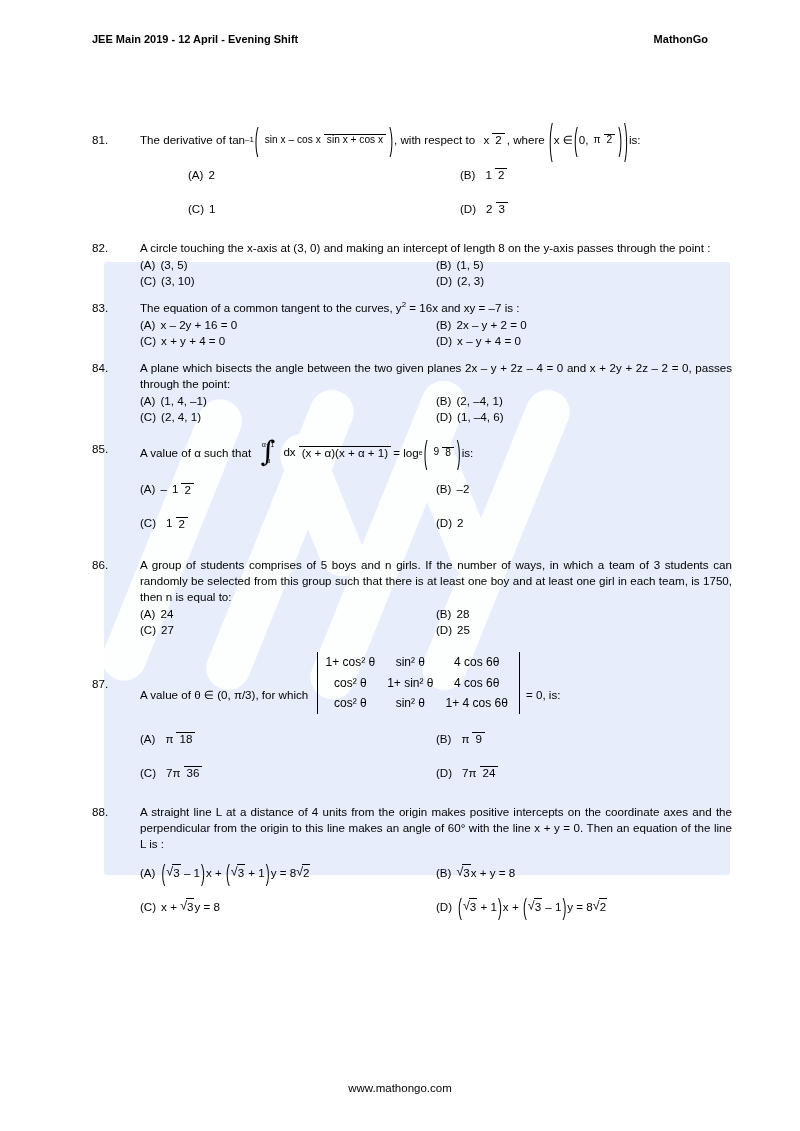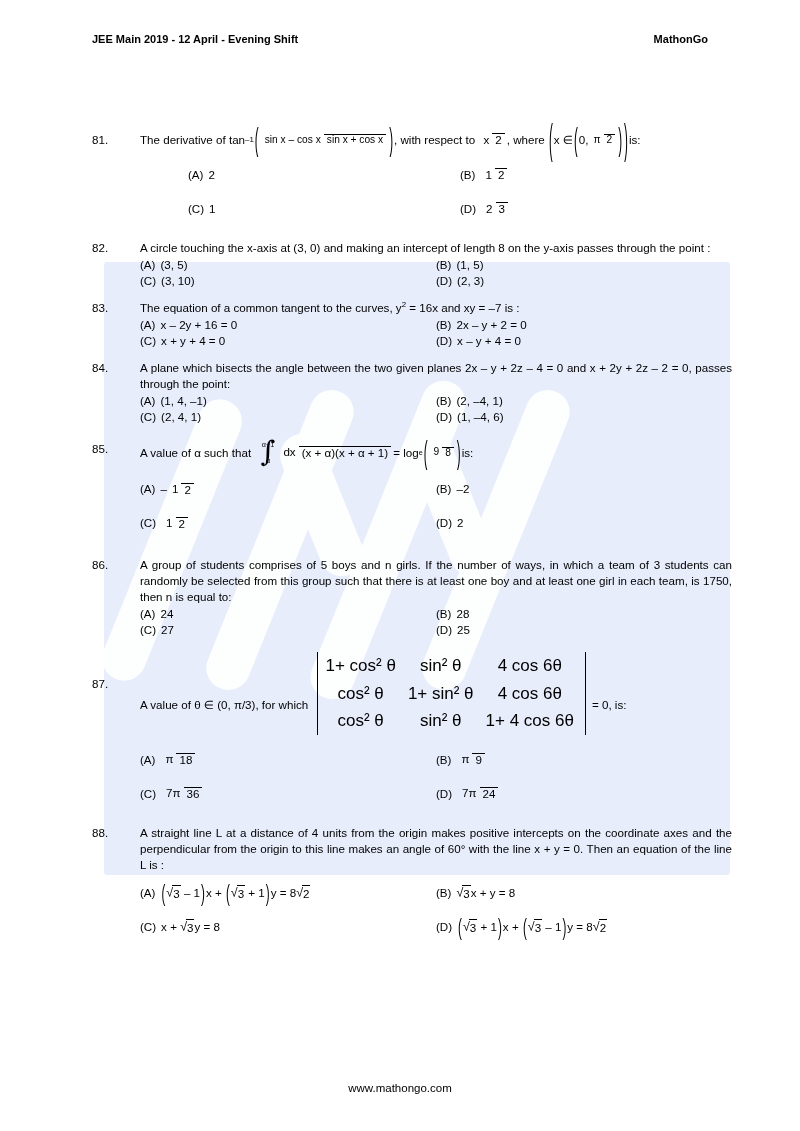--- a/index.html
+++ b/index.html
@@ -179,21 +179,21 @@
   .det .bar {
     width: 1px;
     background: #000;
     margin: 0 3px;
   }
   .det table { border-collapse: collapse; }
   .det td {
     padding: 2px 8px 2px 4px;
     white-space: nowrap;
     text-align: center;
-    font-size: 17px;
+    font-size: 12px;
   }
 
   .mathline {
     display: flex;
     align-items: center;
     flex-wrap: nowrap;
   }
   .inline-mid { display: inline-flex; align-items: center; }
 </style>
 </head>

